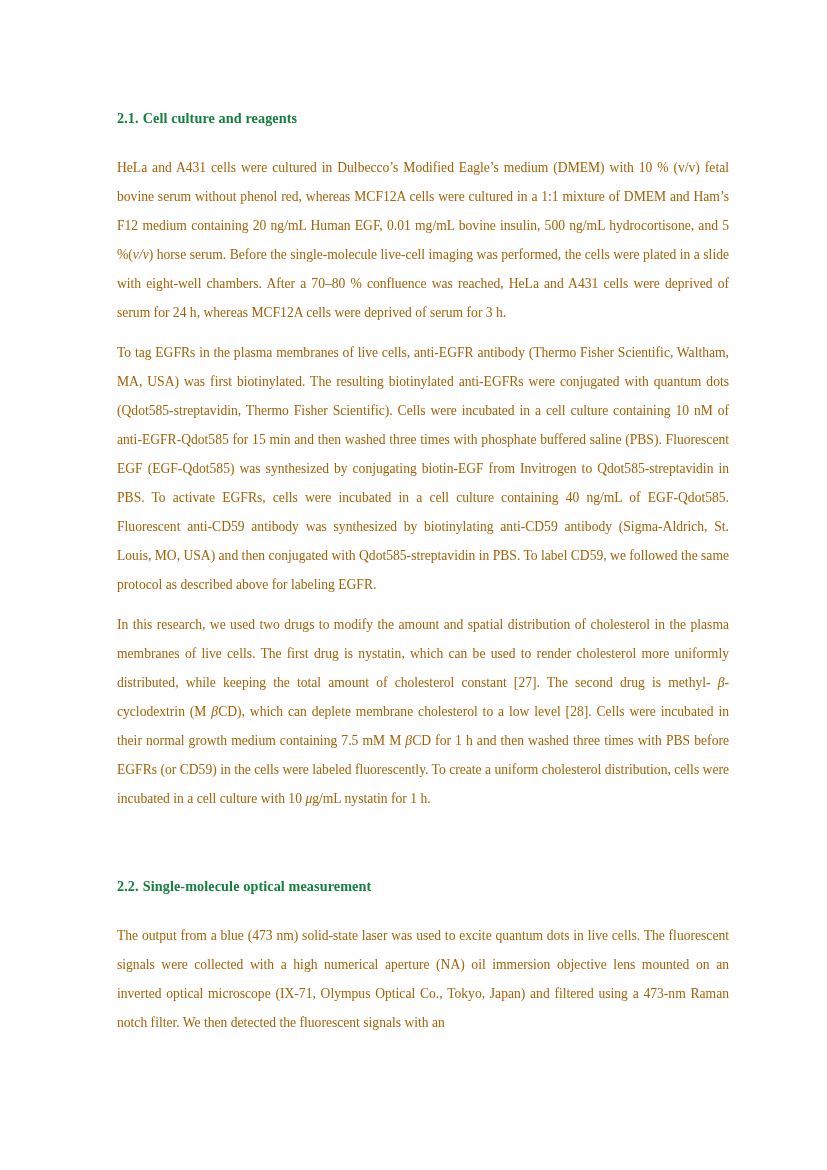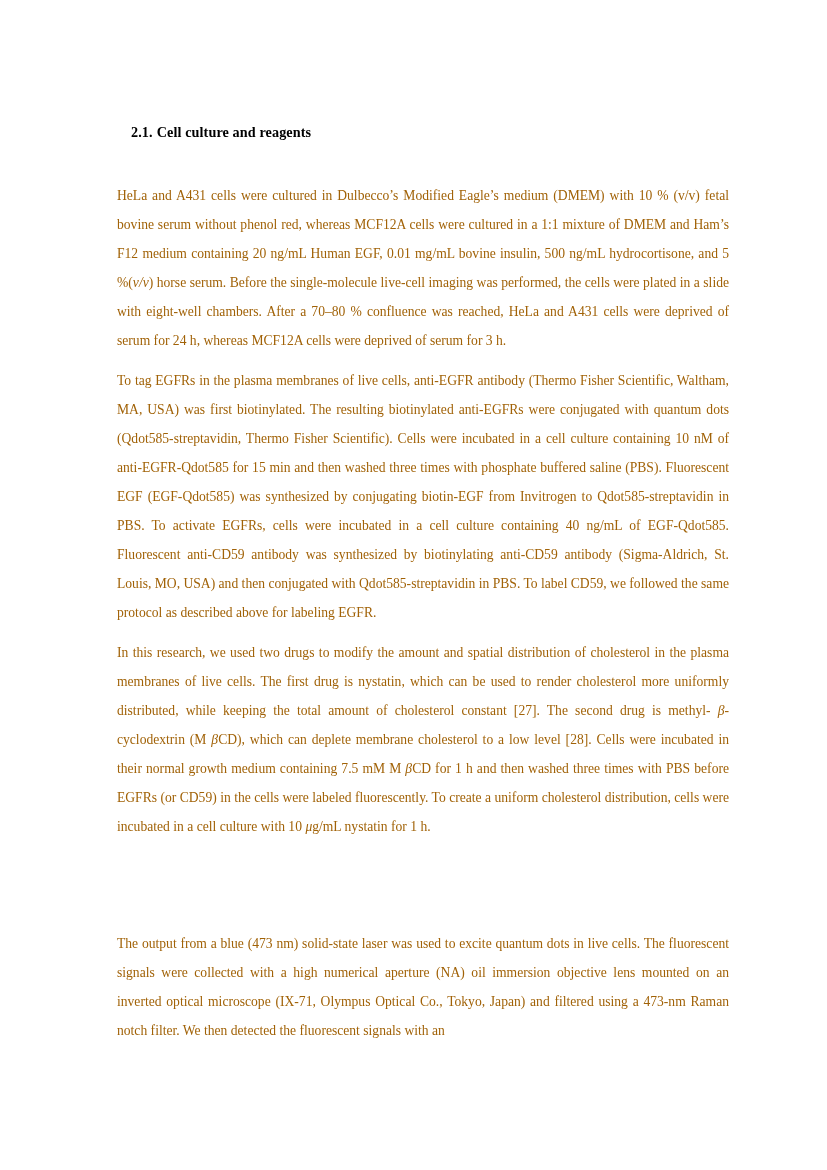--- a/index.html
+++ b/index.html
@@ -26,25 +26,25 @@
   }
   .content {
     position: absolute;
     left: 117px;
     top: 108px;
     width: 612px;
   }
   h2.section-heading {
     font-size: 14.2px;
     font-weight: bold;
-    margin: 14px;
+    margin: 0;
     padding: 0;
     line-height: 20px;
     letter-spacing: 0.1px;
-    color: #000000;
+    color: #15803d;
   }
   h2.section-heading .num {
     margin-right: 4px;
   }
   p.body-para {
     font-size: 13.6px;
     line-height: 29px;
     margin: 0;
     padding: 0;
     text-align: justify;
@@ -73,18 +73,21 @@
     <p class="body-para"><span>HeLa and A431 cells were cultured in Dulbecco’s Modified Eagle’s medium (DMEM) with 10 % (v/v) fetal bovine serum without phenol red, whereas MCF12A cells were cultured in a 1:1 mixture of DMEM and Ham’s F12 medium containing 20 ng/mL Human EGF, 0.01 mg/mL bovine insulin, 500 ng/mL hydrocortisone, and 5 %(</span><span class="ital">v/v</span><span>) horse serum. Before the single-molecule live-cell imaging was performed, the cells were plated in a slide with eight-well chambers. After a 70–80 % confluence was reached, HeLa and A431 cells were deprived of serum for 24 h, whereas MCF12A cells were deprived of serum for 3 h.</span></p>
     <div class="gap-para"></div>
 
     <p class="body-para"><span>To tag EGFRs in the plasma membranes of live cells, anti-EGFR antibody (Thermo Fisher Scientific, Waltham, MA, USA) was first biotinylated. The resulting biotinylated anti-EGFRs were conjugated with quantum dots (Qdot585-streptavidin, Thermo Fisher Scientific). Cells were incubated in a cell culture containing 10 nM of anti-EGFR-Qdot585 for 15 min and then washed three times with phosphate buffered saline (PBS). Fluorescent EGF (EGF-Qdot585) was synthesized by conjugating biotin-EGF from Invitrogen to Qdot585-streptavidin in PBS. To activate EGFRs, cells were incubated in a cell culture containing 40 ng/mL of EGF-Qdot585. Fluorescent anti-CD59 antibody was synthesized by biotinylating anti-CD59 antibody (Sigma-Aldrich, St. Louis, MO, USA) and then conjugated with Qdot585-streptavidin in PBS. To label CD59, we followed the same protocol as described above for labeling EGFR.</span></p>
     <div class="gap-para"></div>
 
     <p class="body-para"><span>In this research, we used two drugs to modify the amount and spatial distribution of cholesterol in the plasma membranes of live cells. The first drug is nystatin, which can be used to render cholesterol more uniformly distributed, while keeping the total amount of cholesterol constant [27]. The second drug is methyl- </span><span class="ital">β</span><span>-cyclodextrin (M </span><span class="ital">β</span><span>CD), which can deplete membrane cholesterol to a low level [28]. Cells were incubated in their normal growth medium containing 7.5 mM M </span><span class="ital">β</span><span>CD for 1 h and then washed three times with PBS before EGFRs (or CD59) in the cells were labeled fluorescently. To create a uniform cholesterol distribution, cells were incubated in a cell culture with 10 </span><span class="ital">μ</span><span>g/mL nystatin for 1 h.</span></p>
 
     <div class="gap-section"></div>
 
+    <h2 class="section-heading">
+      <span class="num">2.2.</span><span>Single-molecule optical measurement</span>
+    </h2>
     <div class="gap-after-heading"></div>
 
     <p class="body-para"><span>The output from a blue (473 nm) solid-state laser was used to excite quantum dots in live cells. The fluorescent signals were collected with a high numerical aperture (NA) oil immersion objective lens mounted on an inverted optical microscope (IX-71, Olympus Optical Co., Tokyo, Japan) and filtered using a 473-nm Raman notch filter. We then detected the fluorescent signals with an</span></p>
 
   </div>
 </div>
 
 </body></html>

